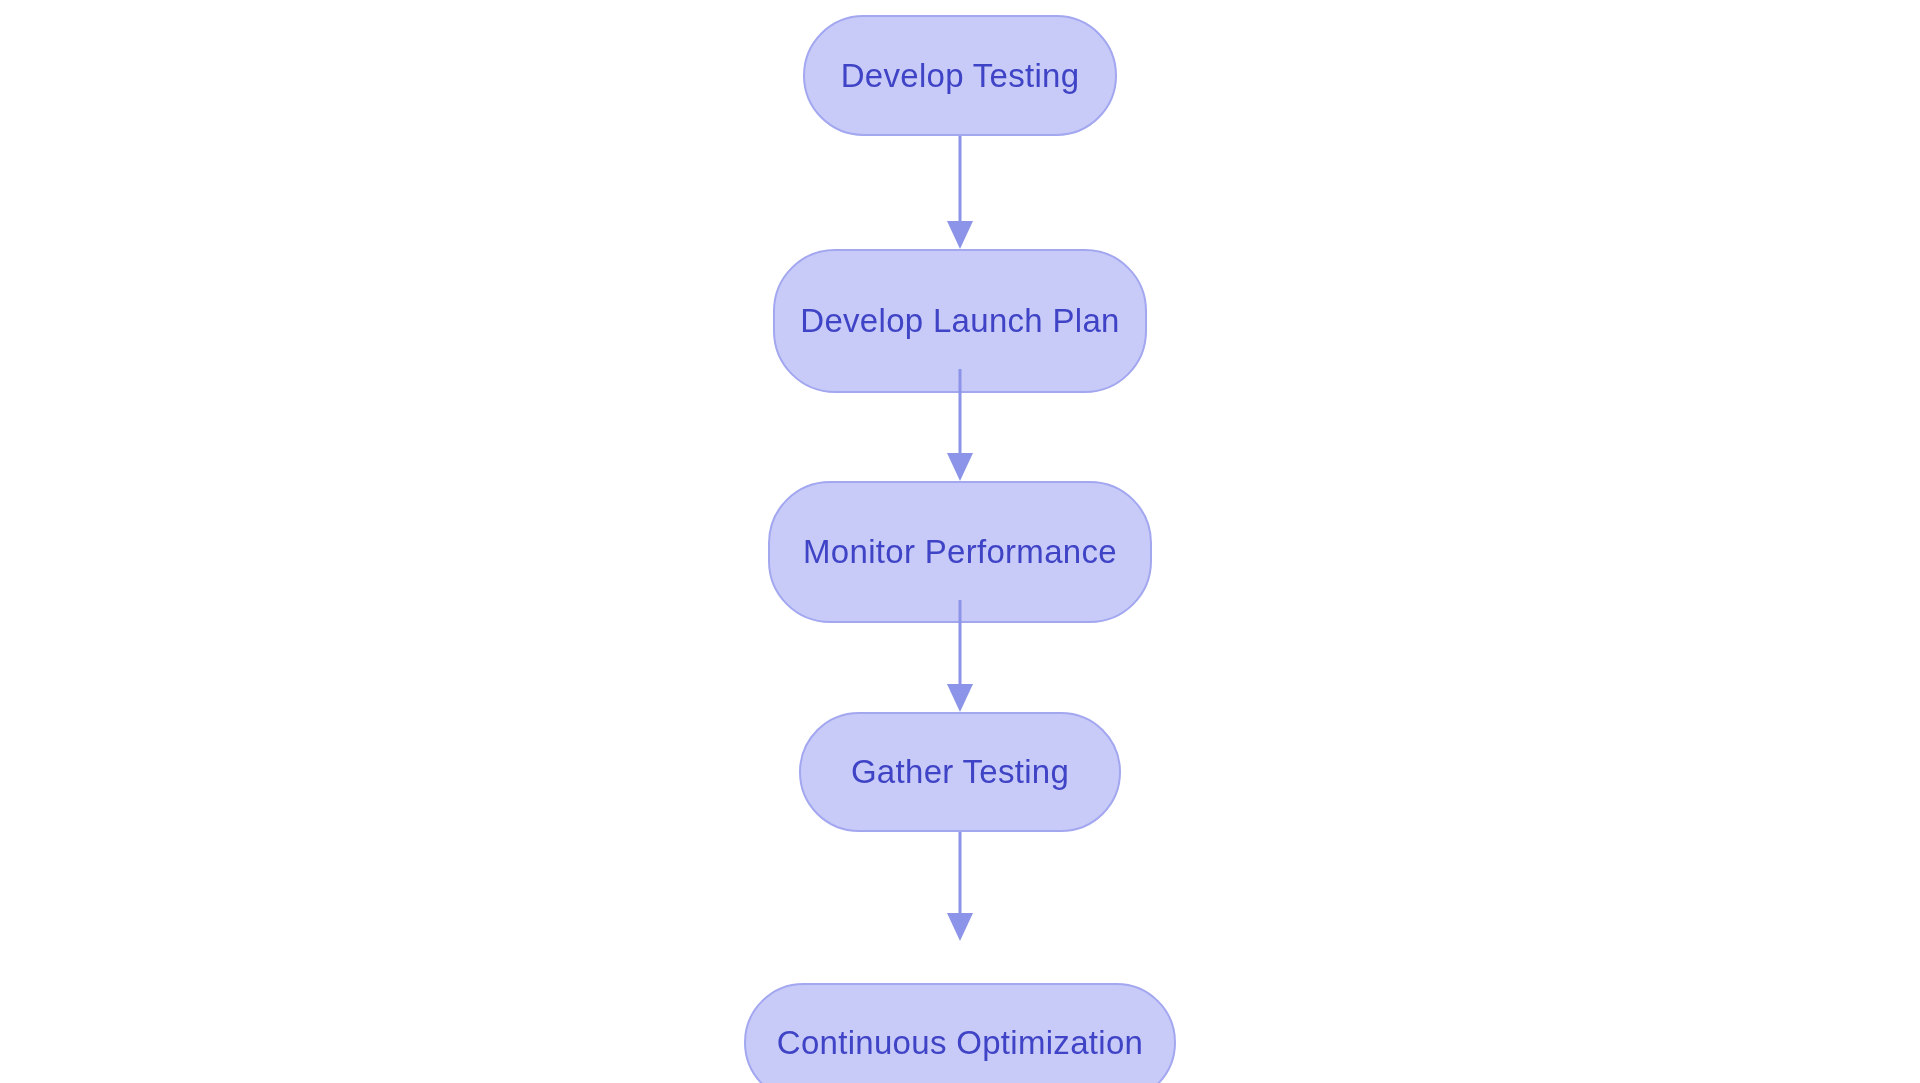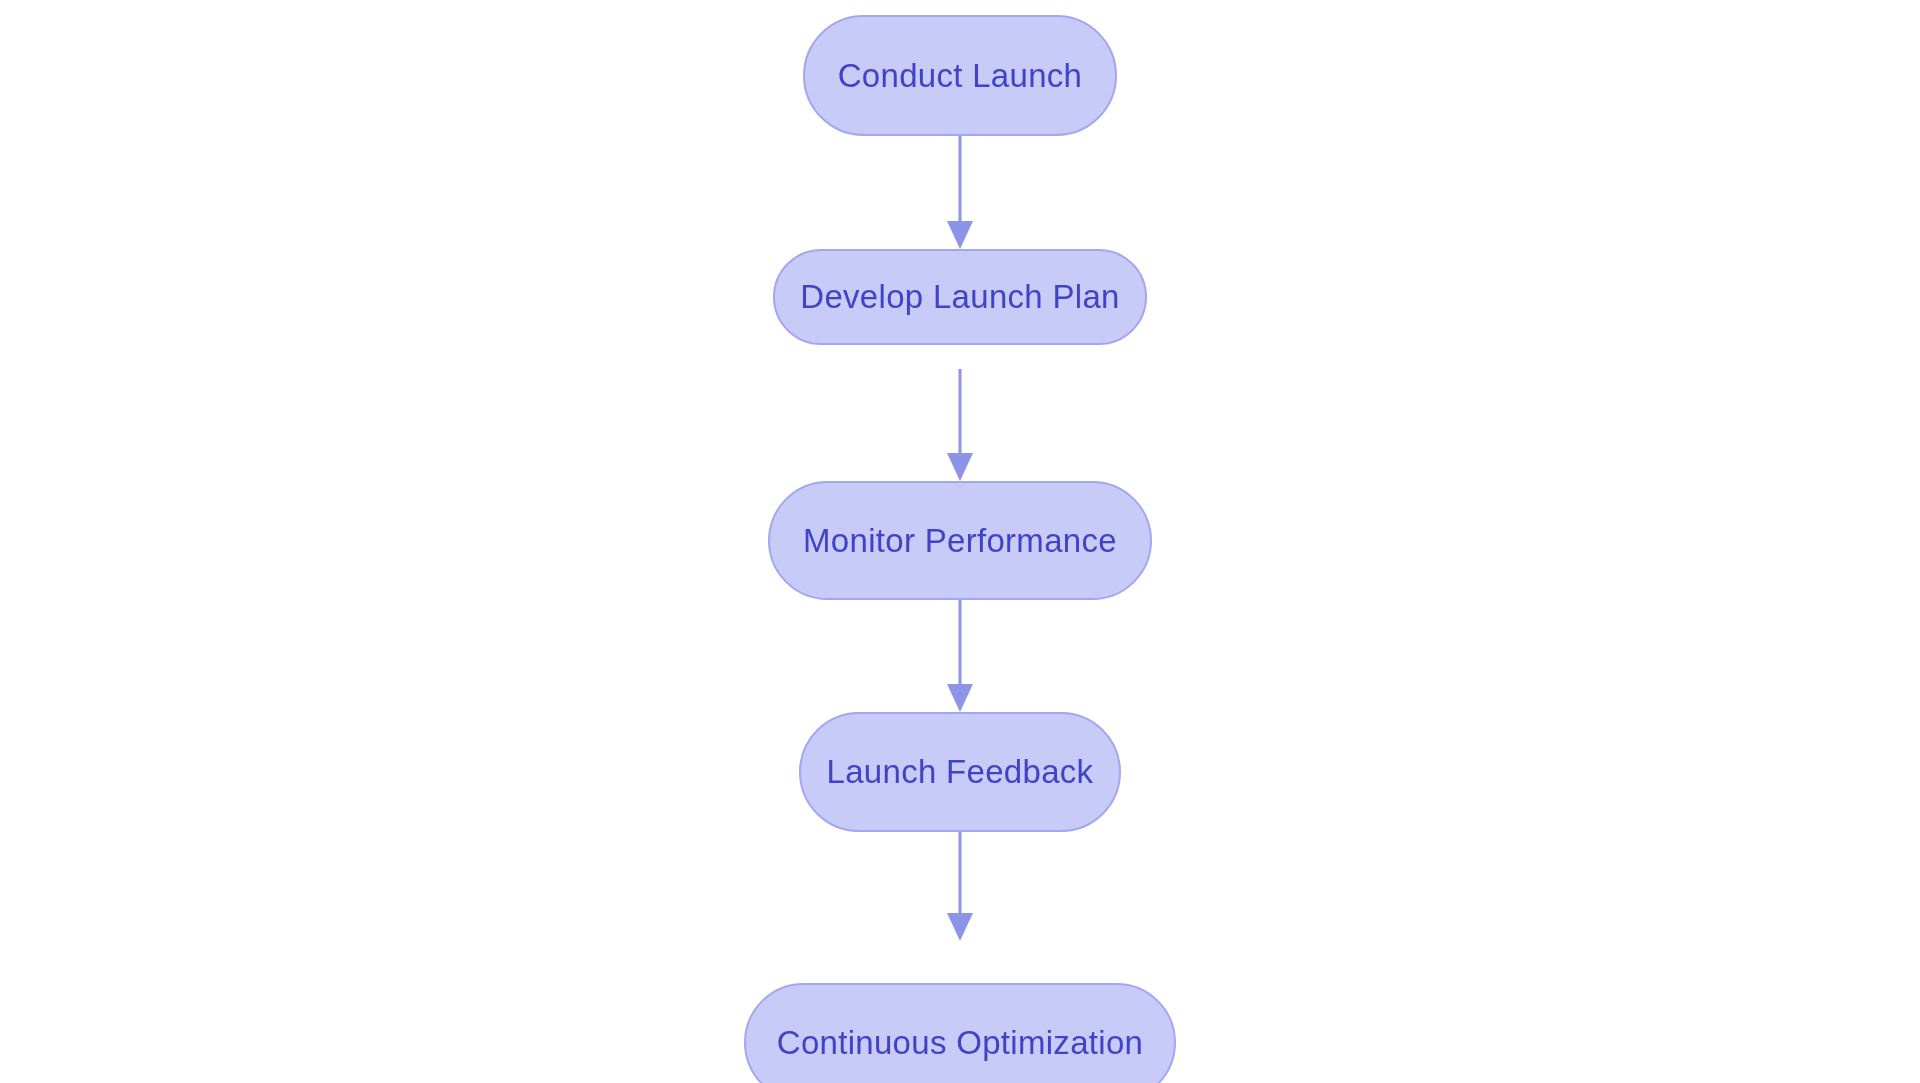--- a/index.html
+++ b/index.html
@@ -24,22 +24,22 @@
     display: flex;
     align-items: center;
     justify-content: center;
     color: var(--node-text, #3f43c5);
     font-size: 33px;
     font-weight: 400;
     letter-spacing: 0.3px;
     white-space: nowrap;
   }
   .node-1 { left: 803px; top: 15px;  width: 314px; height: 121px; }
-  .node-2 { left: 773px; top: 249px; width: 374px; height: 96px; }
-  .node-3 { left: 768px; top: 481px; width: 384px; height: 119px; }
+  .node-2 { left: 773px; top: 249px; width: 374px; height: 144px; }
+  .node-3 { left: 768px; top: 481px; width: 384px; height: 142px; }
   .node-4 { left: 799px; top: 712px; width: 322px; height: 120px; }
   .node-5 { left: 744px; top: 983px; width: 432px; height: 119px; }
 
   .edge {
     position: absolute;
     left: 960px;
     width: 28px;
     margin-left: -14px;
   }
   .edge-1 { top: 136px; height: 113px; }
@@ -67,21 +67,21 @@
     border-right: 13px solid transparent;
     border-top: 28px solid var(--arrow, #8c94e9);
   }
 </style>
 </head>
 <body>
 
 <div class="canvas">
 
   <div class="node node-1">
-    <span>Conduct Launch</span>
+    <span>Develop Testing</span>
   </div>
 
   <div class="edge edge-1">
     <div class="edge-line"></div>
     <div class="edge-head"></div>
   </div>
 
   <div class="node node-2">
     <span>Develop Launch Plan</span>
   </div>
@@ -94,21 +94,21 @@
   <div class="node node-3">
     <span>Monitor Performance</span>
   </div>
 
   <div class="edge edge-3">
     <div class="edge-line"></div>
     <div class="edge-head"></div>
   </div>
 
   <div class="node node-4">
-    <span>Launch Feedback</span>
+    <span>Gather Testing</span>
   </div>
 
   <div class="edge edge-4">
     <div class="edge-line"></div>
     <div class="edge-head"></div>
   </div>
 
   <div class="node node-5">
     <span>Continuous Optimization</span>
   </div>

